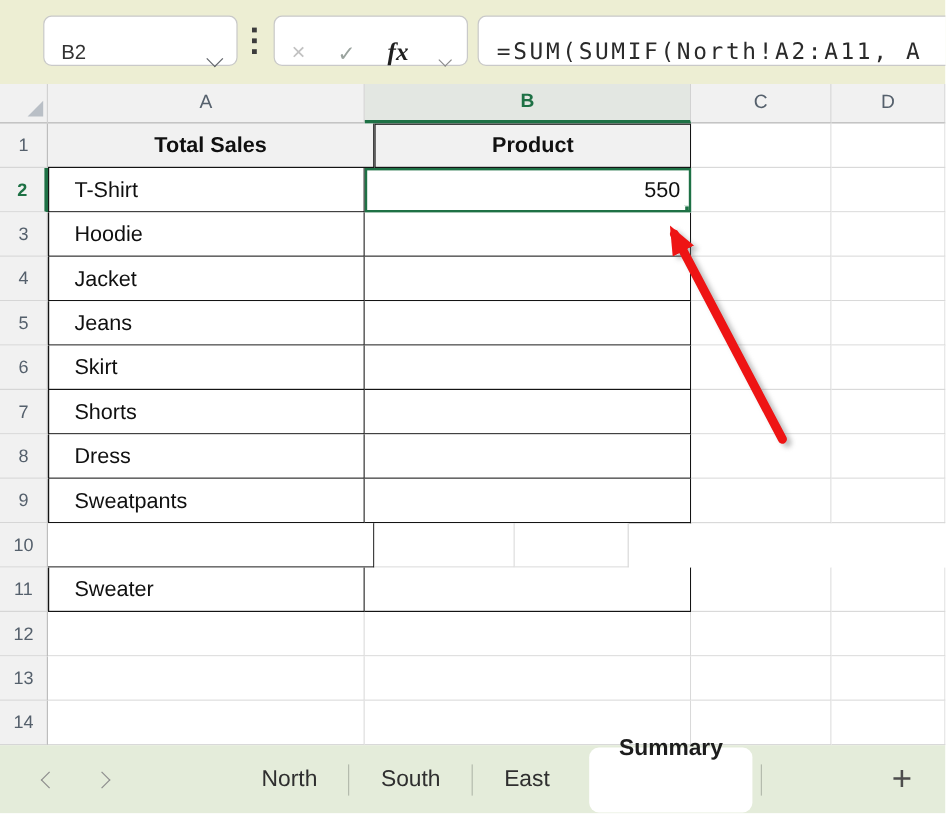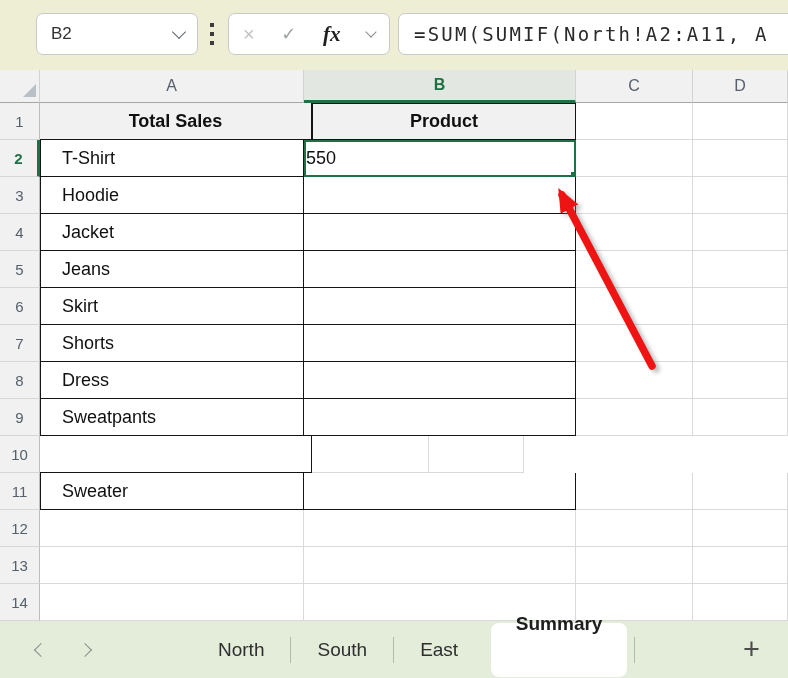--- a/index.html
+++ b/index.html
@@ -2,21 +2,21 @@
 <html><head>
 <meta charset="utf-8">
 <style>
   html,body{margin:0;padding:0;background:#fff;}
   .stage{position:relative;width:788px;height:678px;overflow:hidden;background:#fff;
          font-family:"Liberation Sans",sans-serif;}
 
   
   .topbar{position:absolute;left:0;top:0;width:788px;height:70px;background:#edeed3;}
   .tbox{position:absolute;top:13px;height:42px;background:#fff;border:1px solid #c9c9c9;
-        border-radius:7px;box-sizing:border-box;display:flex;align-items:center;}
+        border-radius:7px;box-sizing:border-box;display:flex;align-items:flex-end;}
   .namebox{left:36px;width:162px;justify-content:space-between;padding:0 13px 0 14px;}
   .namebox .val{font-size:17px;color:#333;}
   .chev{width:9px;height:9px;border-right:1.8px solid #5f6368;border-bottom:1.8px solid #5f6368;
         transform:rotate(45deg);margin-top:-5px;}
   .chev.small{width:7px;height:7px;border-color:#8a8a8a;}
   .dots{position:absolute;left:210px;top:23px;display:flex;flex-direction:column;gap:5px;}
   .dots i{display:block;width:4px;height:4px;background:#3c3c3c;}
   .fxbox{left:228px;width:162px;justify-content:space-between;padding:0 14px;}
   .icon-x{font-size:20px;color:#c2c2c2;line-height:1;}
   .icon-check{font-size:18px;color:#9aa39e;line-height:1;}
@@ -53,21 +53,21 @@
   .cb{width:272px;}
   .cc{width:117px;}
   .cd{width:95px;}
   .t{border-right:1.6px solid #141414;border-bottom:1.6px solid #141414;}
   .ca.t{border-left:1.6px solid #141414;}
   .r1 .t{border-top:1.6px solid #141414;}
   .r1 .cb.t{border-top:none;}
   .hdr{justify-content:center;padding-left:0;font-weight:700;background:#f1f1f1;}
   .g{border-right:1px solid #d9d9d9;border-bottom:1px solid #d9d9d9;}
   .selcell{position:relative;z-index:2;border:2.6px solid #1e7145 !important;
-           justify-content:flex-start;padding-right:7px;}
+           justify-content:flex-end;padding-right:7px;}
   .handle{position:absolute;right:-6px;bottom:-6px;width:8px;height:8px;background:#1e7145;
           border:1.5px solid #fff;}
 
   
   .arrow-svg{position:absolute;left:0;top:0;width:788px;height:678px;pointer-events:none;z-index:5;
              filter:drop-shadow(4px 3px 2px rgba(110,110,110,0.45));}
 
   
   .tabbar{position:absolute;left:0;top:621px;width:788px;height:57px;background:#e4ecda;
           display:flex;align-items:center;}

